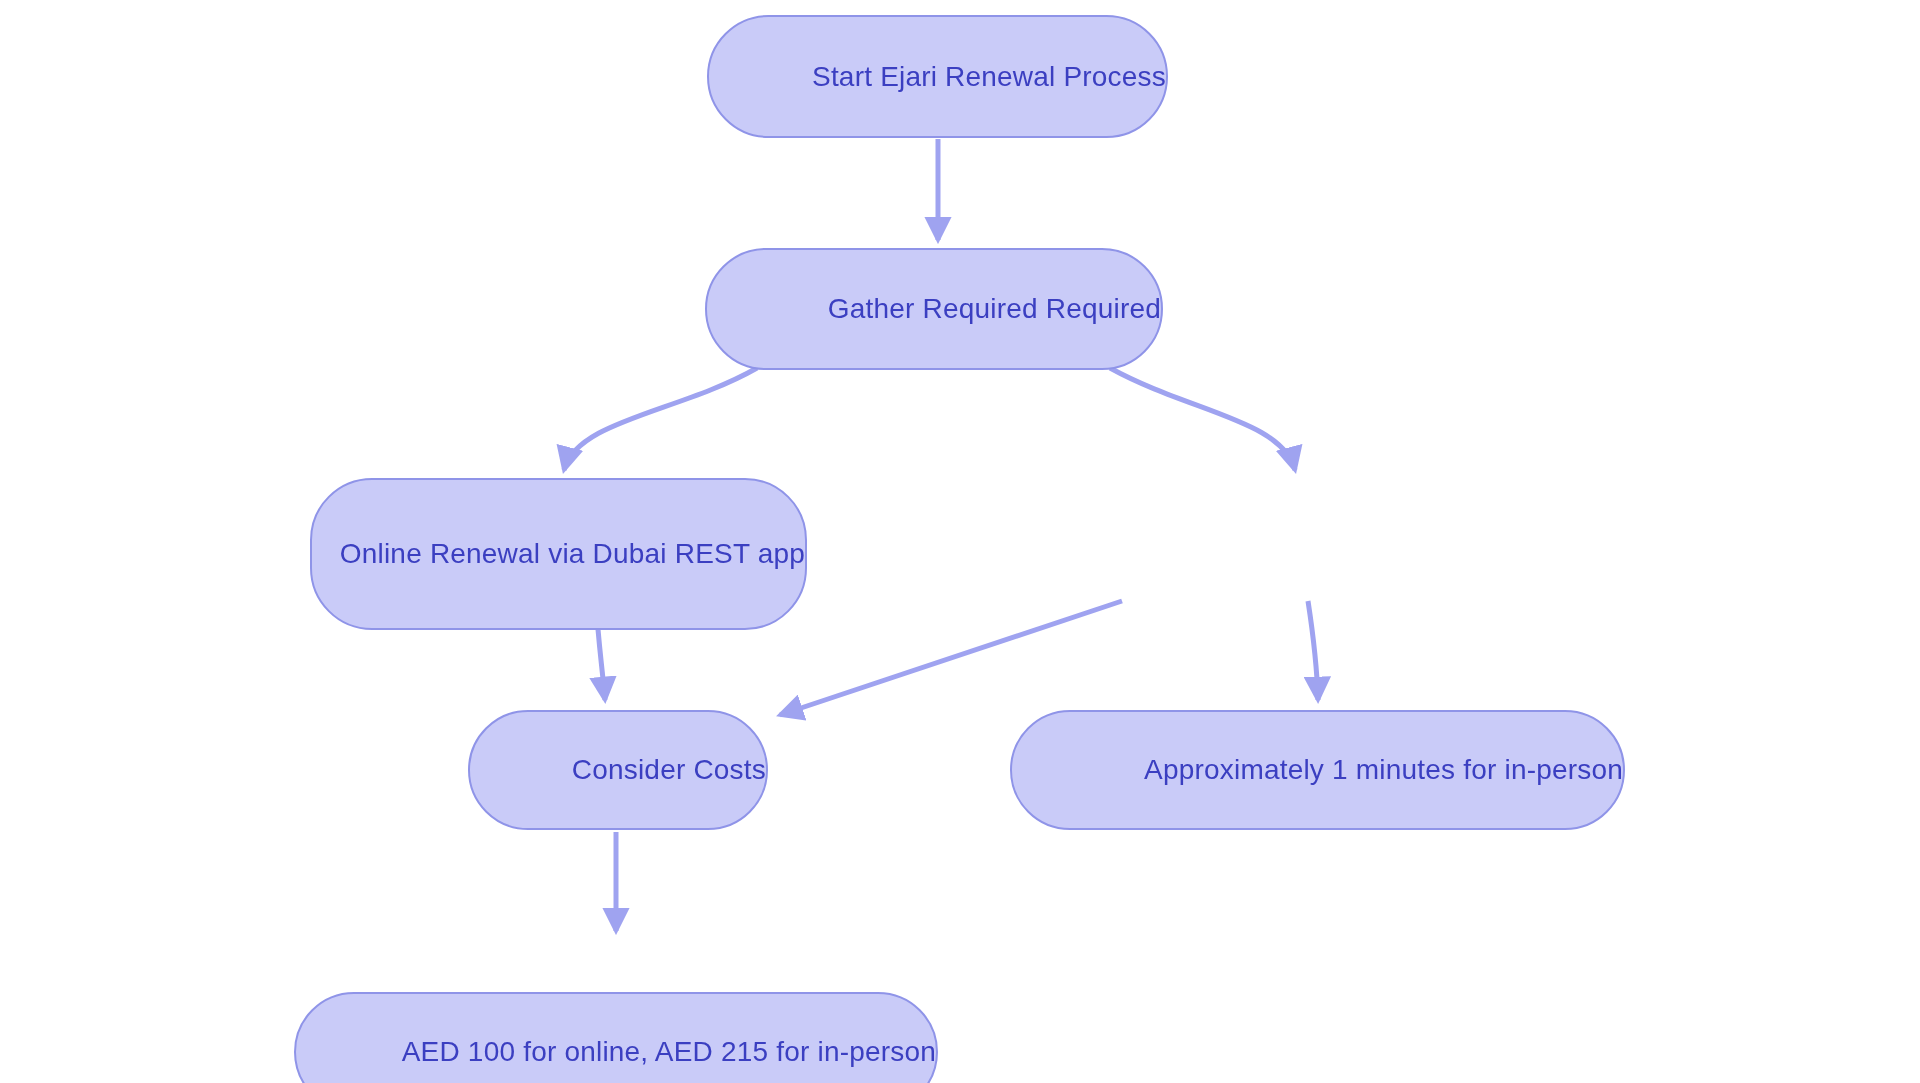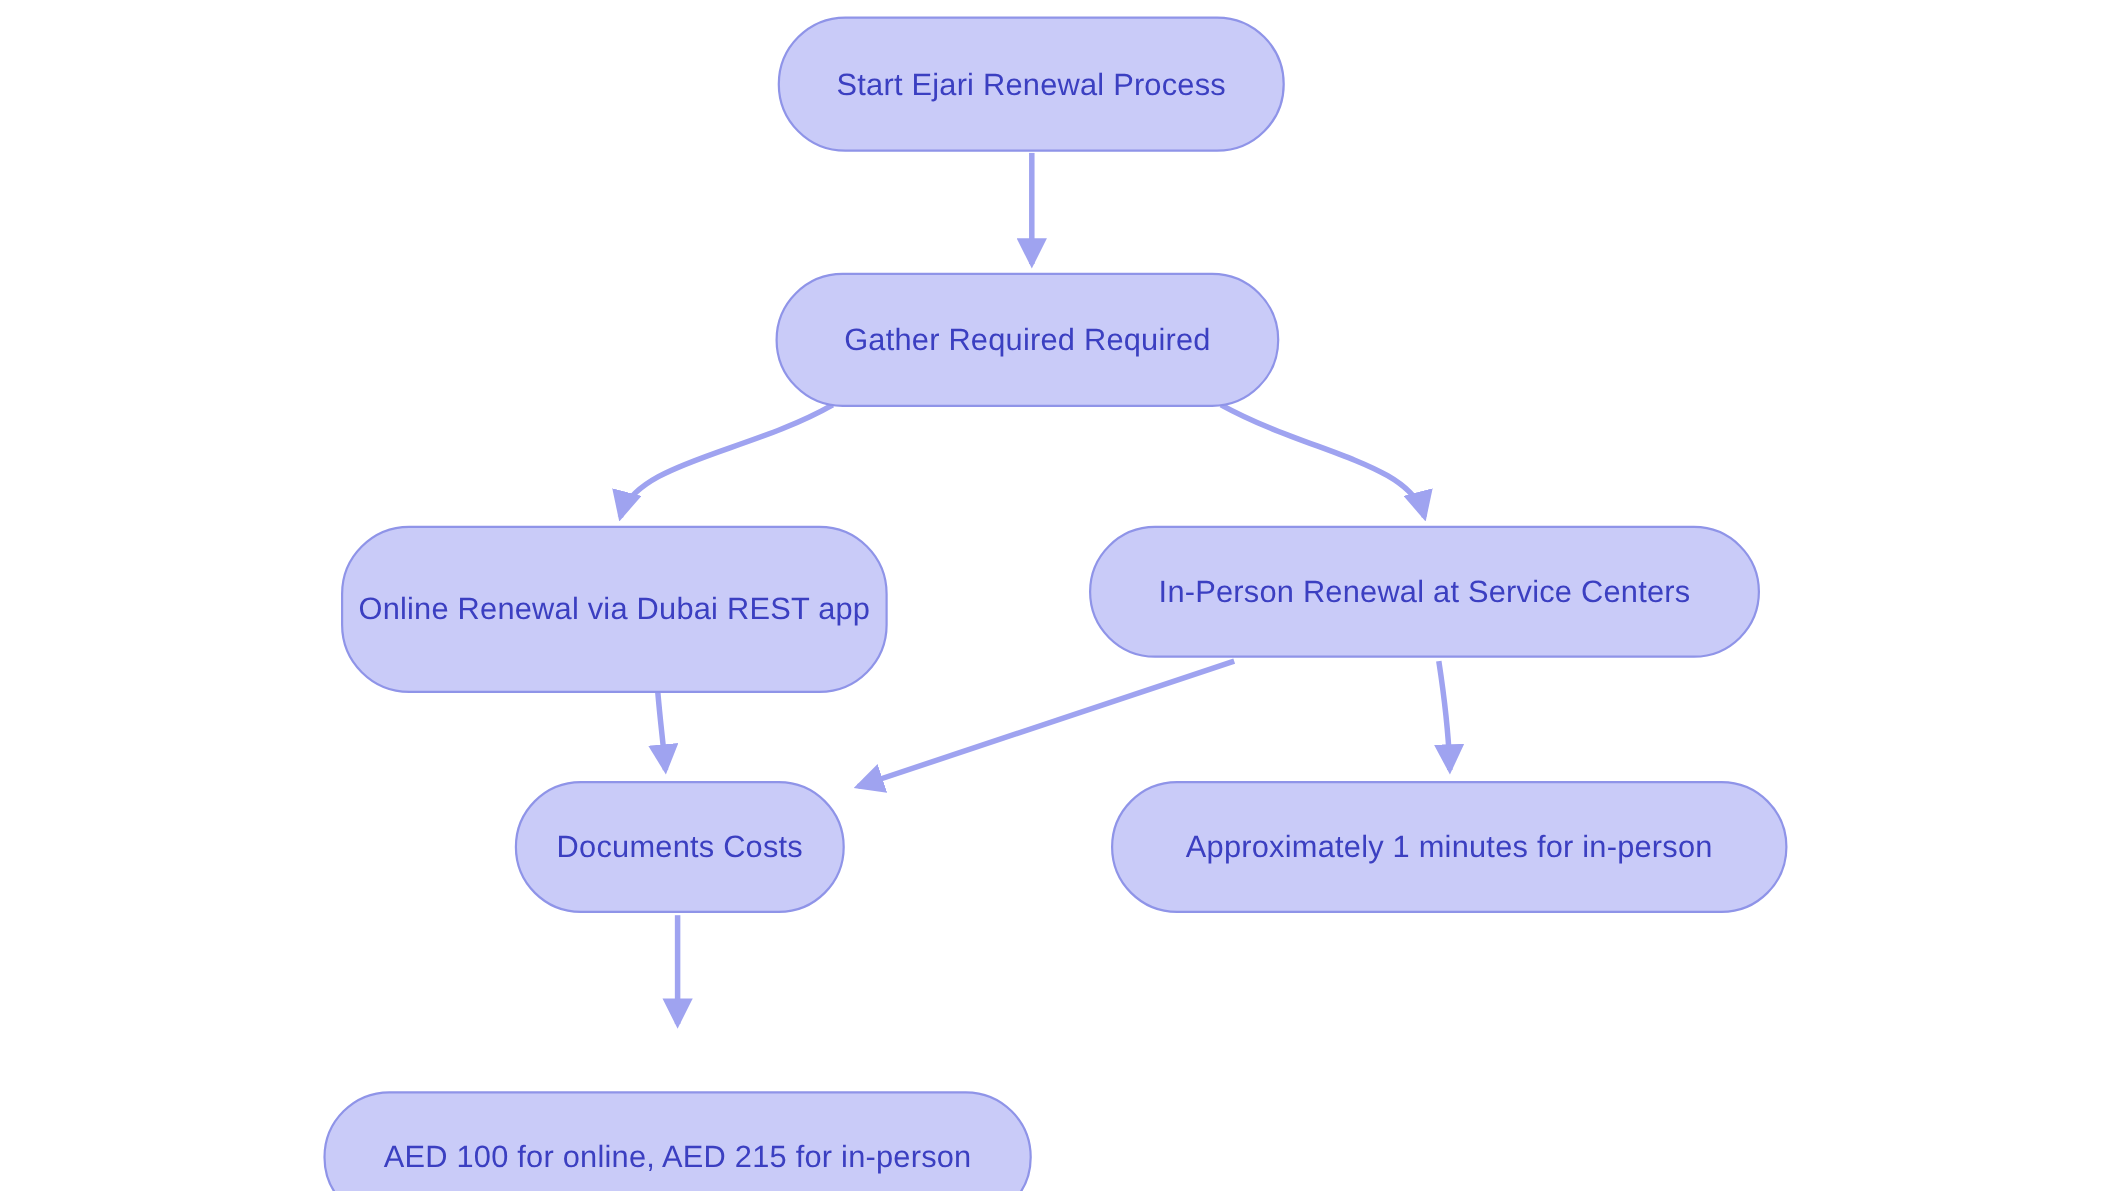--- a/index.html
+++ b/index.html
@@ -30,21 +30,21 @@
   svg.edges path.edge {
     fill: none;
     stroke: var(--edge-color);
     stroke-width: 5;
   }
   #arrowhead path { fill: var(--edge-color); }
   .node {
     position: absolute;
     display: flex;
     align-items: center;
-    justify-content: center;
+    justify-content: flex-end;
     background: var(--node-fill);
     border: 2px solid var(--node-border);
     border-radius: 62px;
     color: var(--node-text);
     font-size: 28px;
     font-weight: 400;
     letter-spacing: 0.2px;
     text-align: center;
     white-space: nowrap;
   }
@@ -81,26 +81,23 @@
   </div>
 
   <div class="node node-gather">
     <span>Gather Required Required</span>
   </div>
 
   <div class="node node-online">
     <span>Online Renewal via Dubai REST app</span>
   </div>
 
-  <div class="node node-inperson">
-    <span>In-Person Renewal at Service Centers</span>
-  </div>
 
   <div class="node node-costs">
-    <span>Documents Costs</span>
+    <span>Consider Costs</span>
   </div>
 
   <div class="node node-time">
     <span>Approximately 1 minutes for in-person</span>
   </div>
 
   <div class="node node-fees">
     <span>AED 100 for online, AED 215 for in-person</span>
   </div>
 

